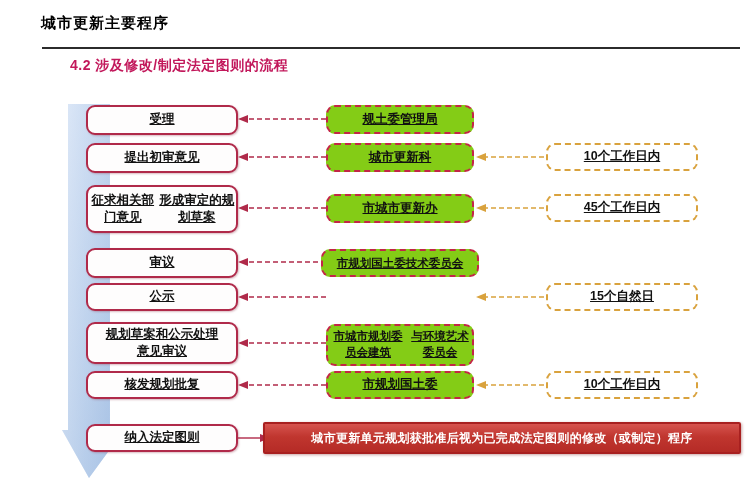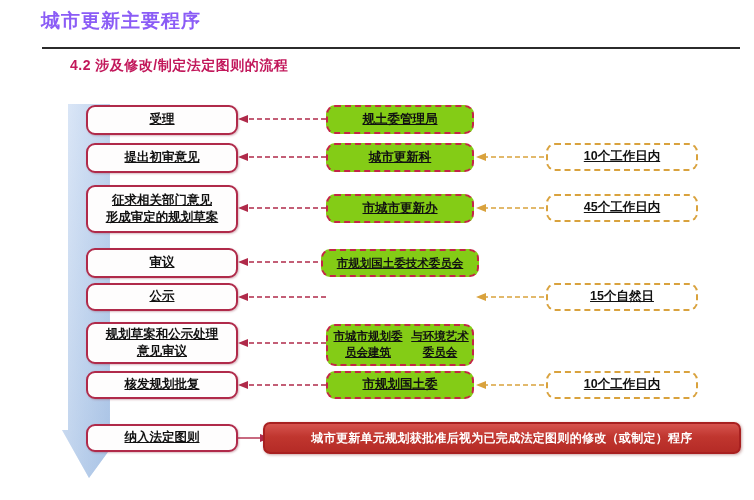--- a/index.html
+++ b/index.html
@@ -5,22 +5,22 @@
   html,body{margin:0;padding:0;}
   body{
     width:754px;height:500px;background:#ffffff;
     font-family:"Liberation Sans","DejaVu Sans",sans-serif;
     overflow:hidden;position:relative;
   }
   #slide{position:absolute;left:0;top:0;width:754px;height:500px;background:#fff;overflow:hidden;}
 
   
   .slide-title{
-    position:absolute;left:41px;top:8px;
-    font-size:19px;font-weight:bold;color:#8b5cf6;letter-spacing:1px;
+    position:absolute;left:41px;top:14px;
+    font-size:15px;font-weight:bold;color:#000000;letter-spacing:1px;
     white-space:nowrap;
   }
   .title-rule{
     position:absolute;left:42px;top:47px;width:698px;height:0;
     border-top:2px solid #2b2b2b;
   }
   .section-title{
     position:absolute;left:70px;top:57px;
     font-size:14px;font-weight:bold;color:#c2185b;letter-spacing:.5px;
     white-space:nowrap;
@@ -47,21 +47,21 @@
     border:2px dashed #c32646;background:#84cc16;
     color:#111;font-size:12.5px;font-weight:bold;
   }
   
   .box-right{
     border:2px dashed #d9a23d;background:#ffffff;
     color:#111;font-size:12.5px;font-weight:bold;
   }
   
   .box-banner{
-    border:2px solid #a82020;border-radius:7px;
+    border:2px solid #a82020;border-radius:2px;
     background:linear-gradient(180deg,#d6534e 0%,#c0362f 45%,#b52b26 100%);
     color:#ffffff;font-size:12px;font-weight:bold;letter-spacing:.3px;
     box-shadow:1px 1px 3px rgba(120,30,30,.4);
     display:flex;align-items:center;justify-content:center;text-align:center;
     position:absolute;box-sizing:border-box;white-space:nowrap;
   }
   .two-line{line-height:1.35;}
 
   
   .conn{position:absolute;}
@@ -178,21 +178,21 @@
   </div>
 
   <div class="fbox box-left" style="left:86px;top:105px;width:152px;height:30px;">
     <span>受理</span>
   </div>
 
   <div class="fbox box-left" style="left:86px;top:143px;width:152px;height:30px;">
     <span>提出初审意见</span>
   </div>
 
-  <div class="fbox box-left two-line" style="left:86px;top:185px;width:152px;height:48px;flex-direction:column;">
+  <div class="fbox box-left two-line" style="left:86px;top:185px;width:152px;height:48px;flex-direction:row;">
     <span>征求相关部门意见</span>
     <span>形成审定的规划草案</span>
   </div>
 
   <div class="fbox box-left" style="left:86px;top:248px;width:152px;height:30px;">
     <span>审议</span>
   </div>
 
   <div class="fbox box-left" style="left:86px;top:283px;width:152px;height:28px;">
     <span>公示</span>

